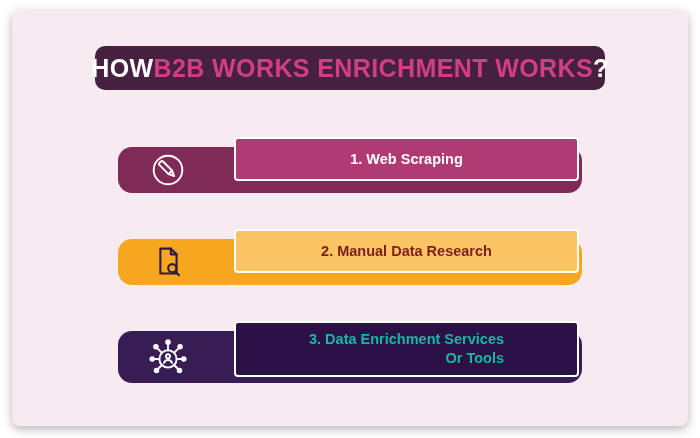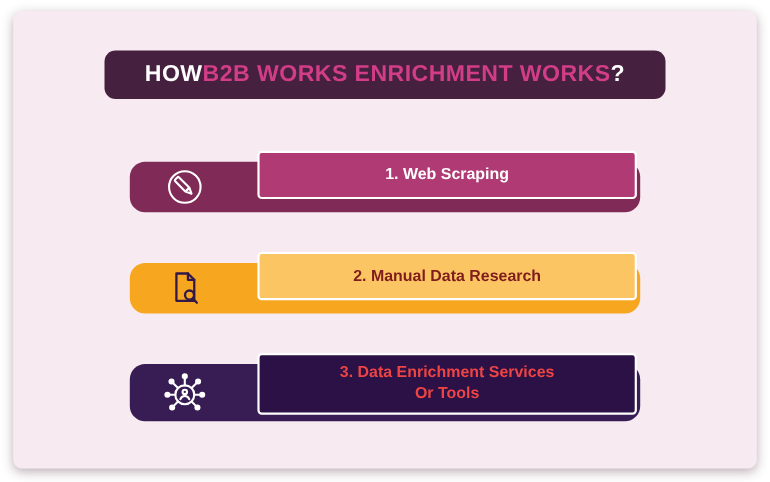--- a/index.html
+++ b/index.html
@@ -25,21 +25,21 @@
   .title-bar {
     position: absolute;
     left: 50%; top: 36px;
     transform: translateX(-50%);
     width: 510px; height: 44px;
     background: #46203f;
     border-radius: 10px;
     display: flex; align-items: center; justify-content: center;
     color: #ffffff;
     font-weight: bold;
-    font-size: 21px;
+    font-size: 25px;
     letter-spacing: 0.4px;
     white-space: nowrap;
   }
   .title-highlight { color: #d23d87; }
 
   .steps {
     position: absolute;
     left: 106px; top: 127px;
     width: 464px;
     display: flex; flex-direction: column;
@@ -67,37 +67,37 @@
 
   .inner {
     position: absolute;
     left: 116px; right: 3px; top: 0;
     height: 44px;
     border: 2.5px solid #ffffff;
     border-radius: 4px;
     display: flex; align-items: center; justify-content: center;
     font-weight: bold;
     font-size: 14.5px;
-    text-align: center;
+    text-align: right;
     line-height: 1.3;
     white-space: pre-line;
     padding: 2px 12px;
   }
   .step-3 .inner { height: 56px; }
 
   .step-1 .backing { background: #802a57; }
   .step-1 .inner   { background: #b03a74; color: #ffffff; }
   .step-1 .icon-wrap { color: #ffffff; }
 
   .step-2 .backing { background: #f6a71f; }
   .step-2 .inner   { background: #fbc563; color: #7f1d1d; }
   .step-2 .icon-wrap { color: #33194a; }
 
   .step-3 .backing { background: #381d55; }
-  .step-3 .inner   { background: #2b1145; color: #ef4444; }
+  .step-3 .inner   { background: #2b1145; color: #14b8a6; }
   .step-3 .icon-wrap { color: #ffffff; }
 
   svg { display: block; }
 </style>
 </head>
 <body>
 
 <div class="canvas">
   <div class="card">
 

